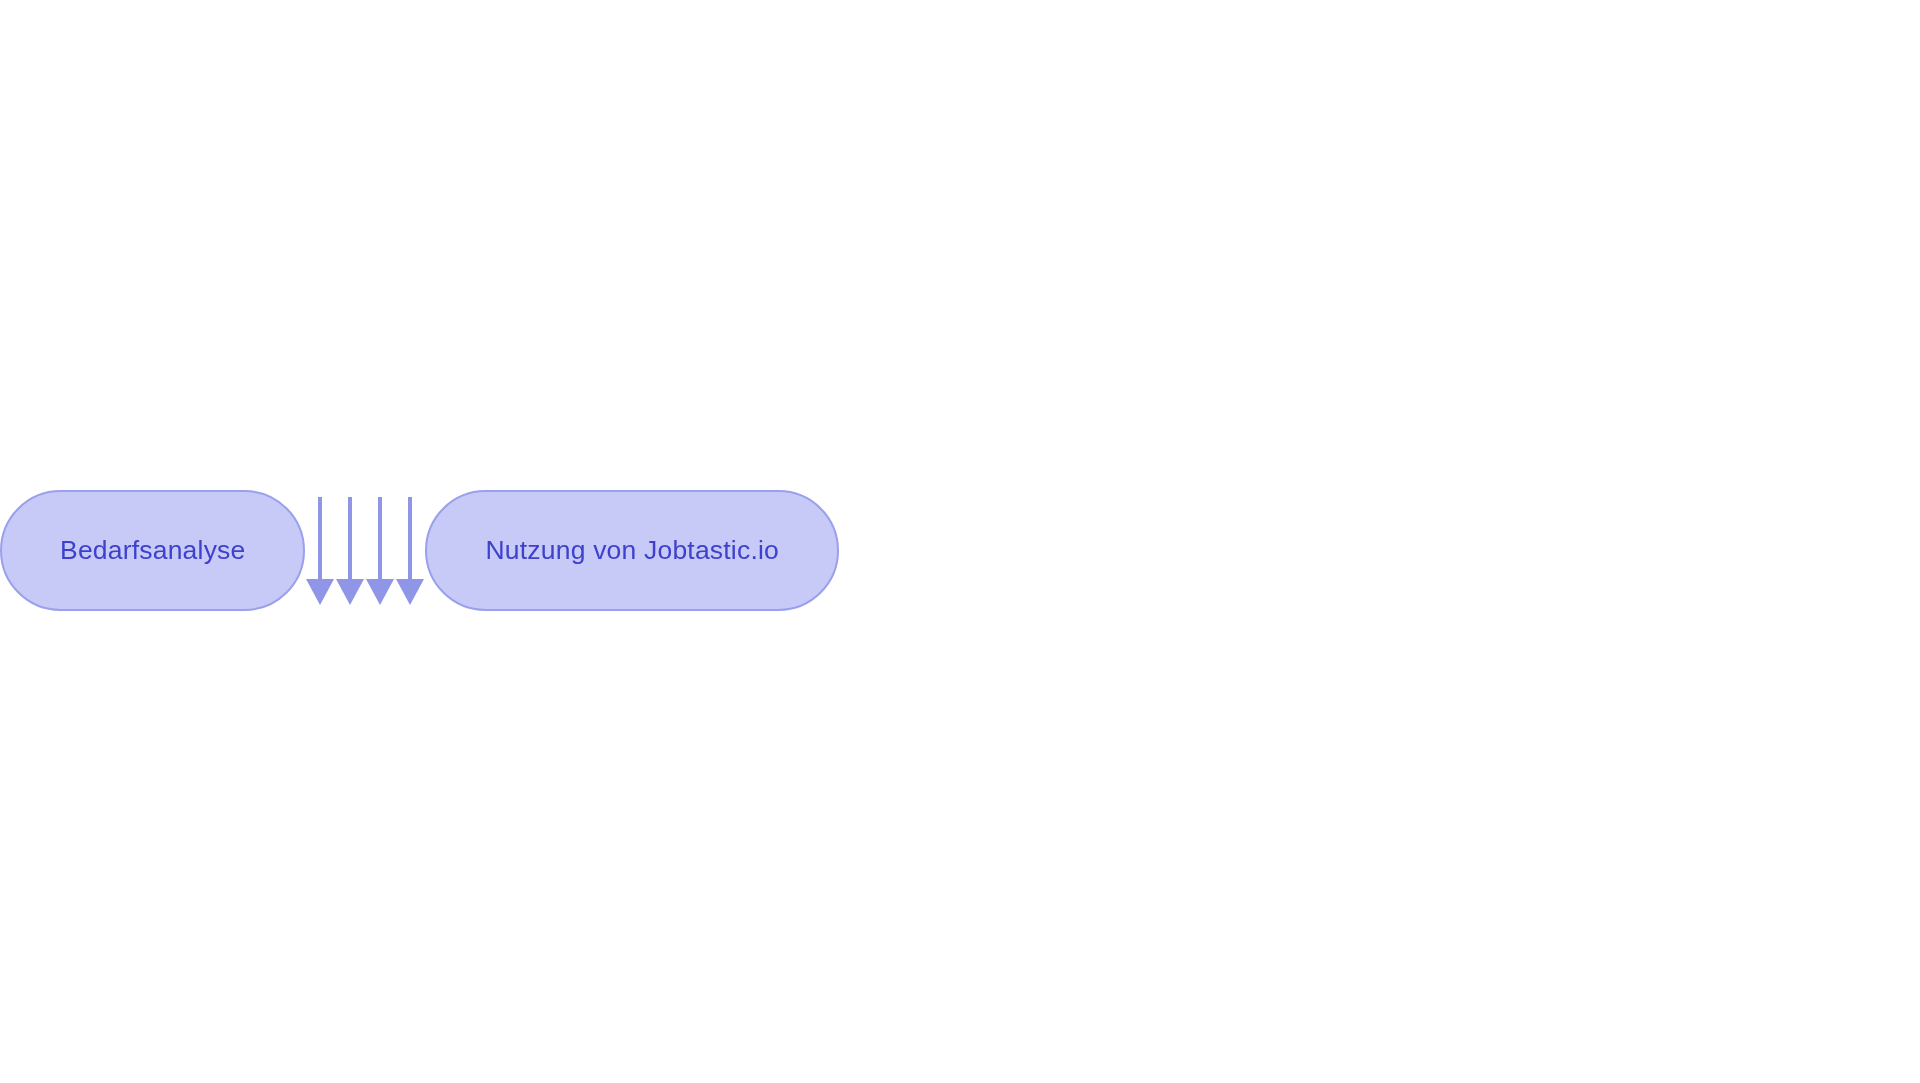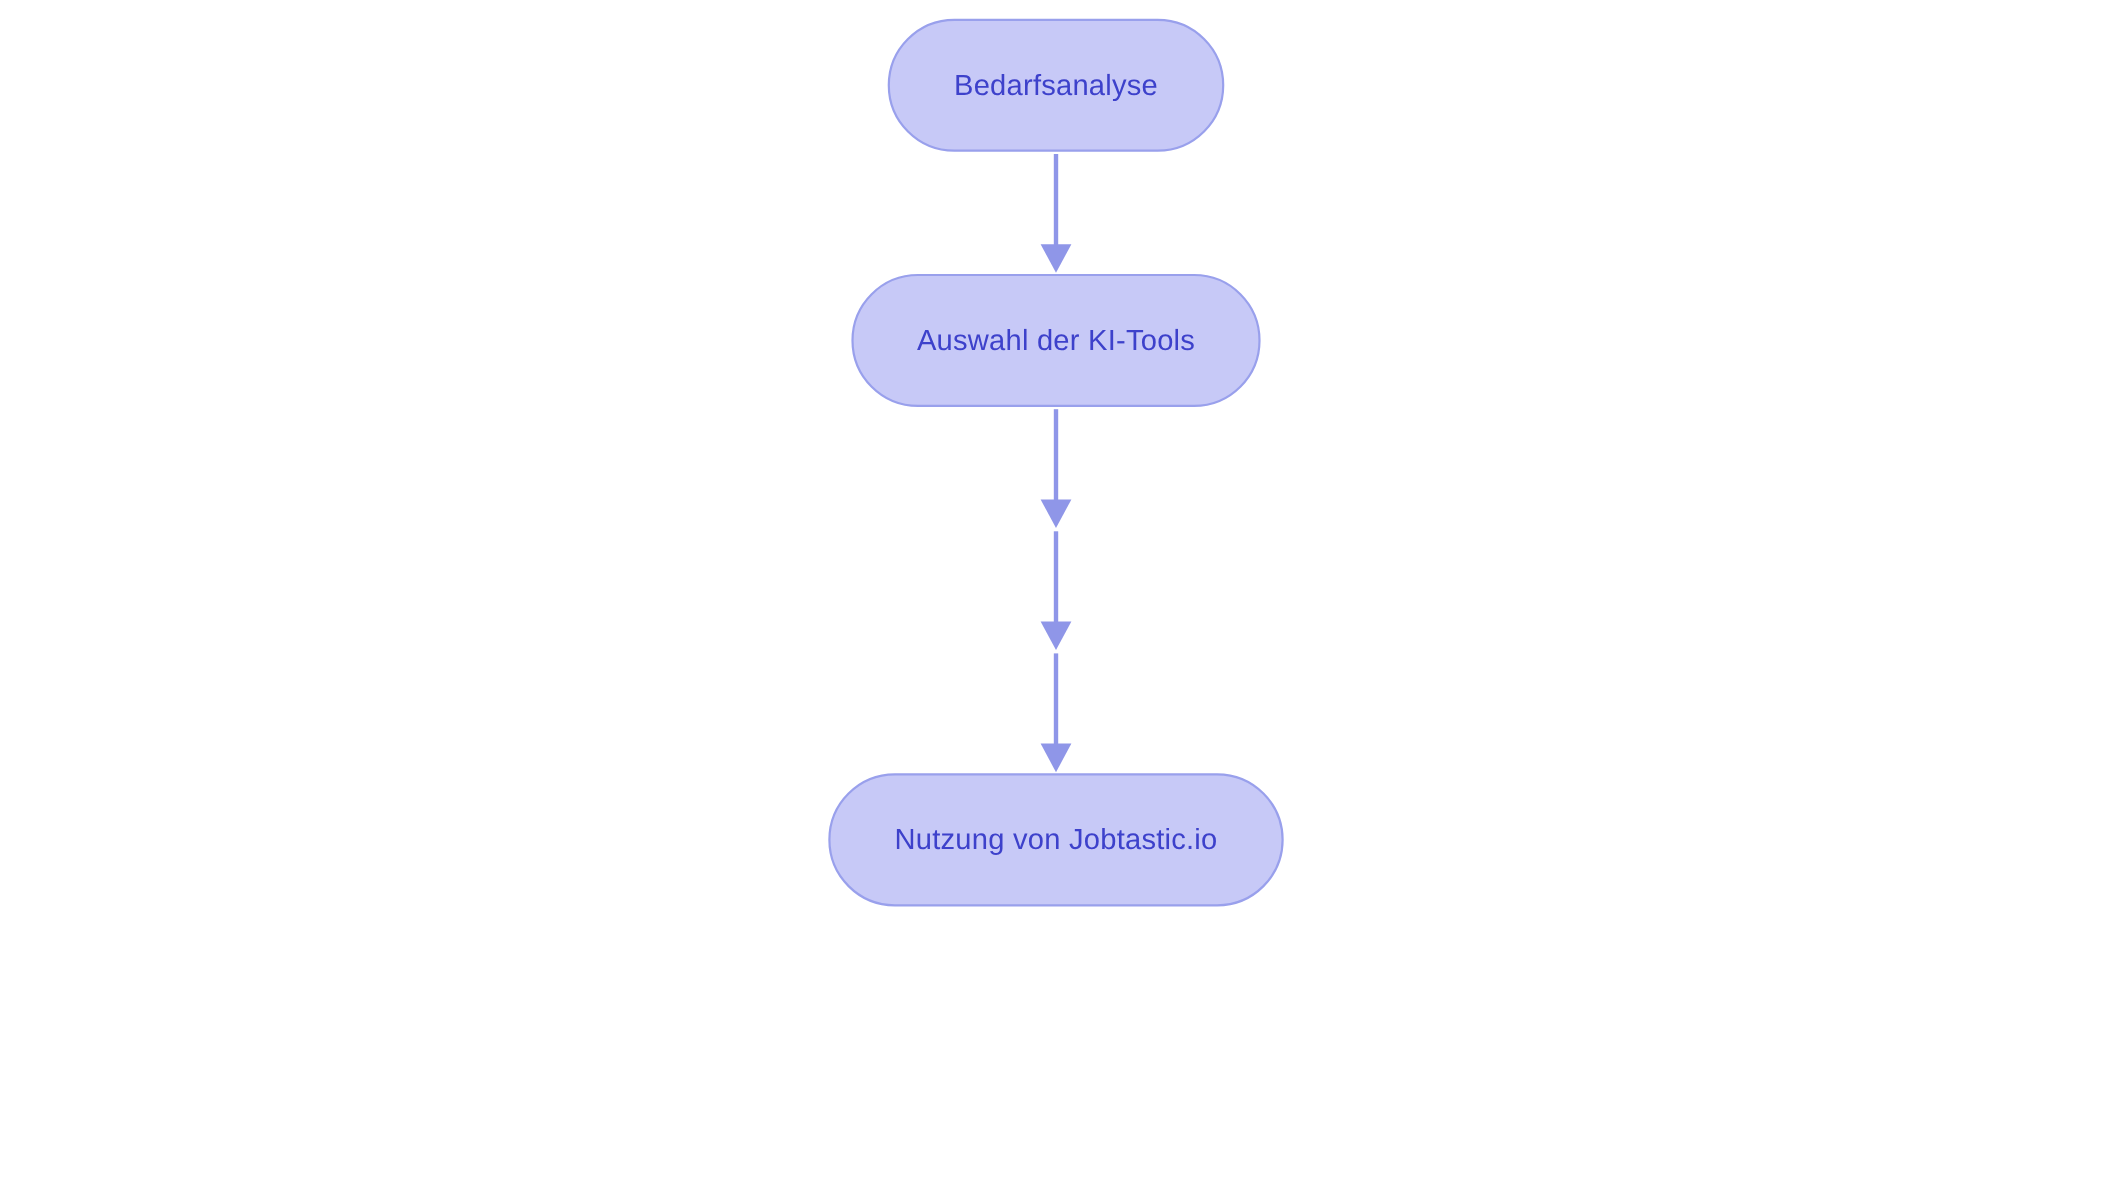--- a/index.html
+++ b/index.html
@@ -8,21 +8,21 @@
     background: #ffffff;
     width: 1920px;
     height: 1083px;
     overflow: hidden;
     font-family: "Liberation Sans", sans-serif;
   }
   .flowchart {
     width: 1920px;
     height: 1083px;
     display: flex;
-    flex-direction: column;
+    flex-direction: row;
     align-items: center;
     padding-top: 17px;
     box-sizing: border-box;
   }
   .node {
     background: #c7c9f7;
     border: 2px solid #99a0ec;
     border-radius: 62px;
     height: 121px;
     min-width: 290px;
@@ -69,21 +69,20 @@
 
 <div class="flowchart">
 
   <div class="node">Bedarfsanalyse</div>
 
   <div class="arrow">
     <div class="shaft"></div>
     <div class="head"></div>
   </div>
 
-  <div class="node">Auswahl der KI-Tools</div>
 
   <div class="arrow">
     <div class="shaft"></div>
     <div class="head"></div>
   </div>
 
 
   <div class="arrow">
     <div class="shaft"></div>
     <div class="head"></div>

